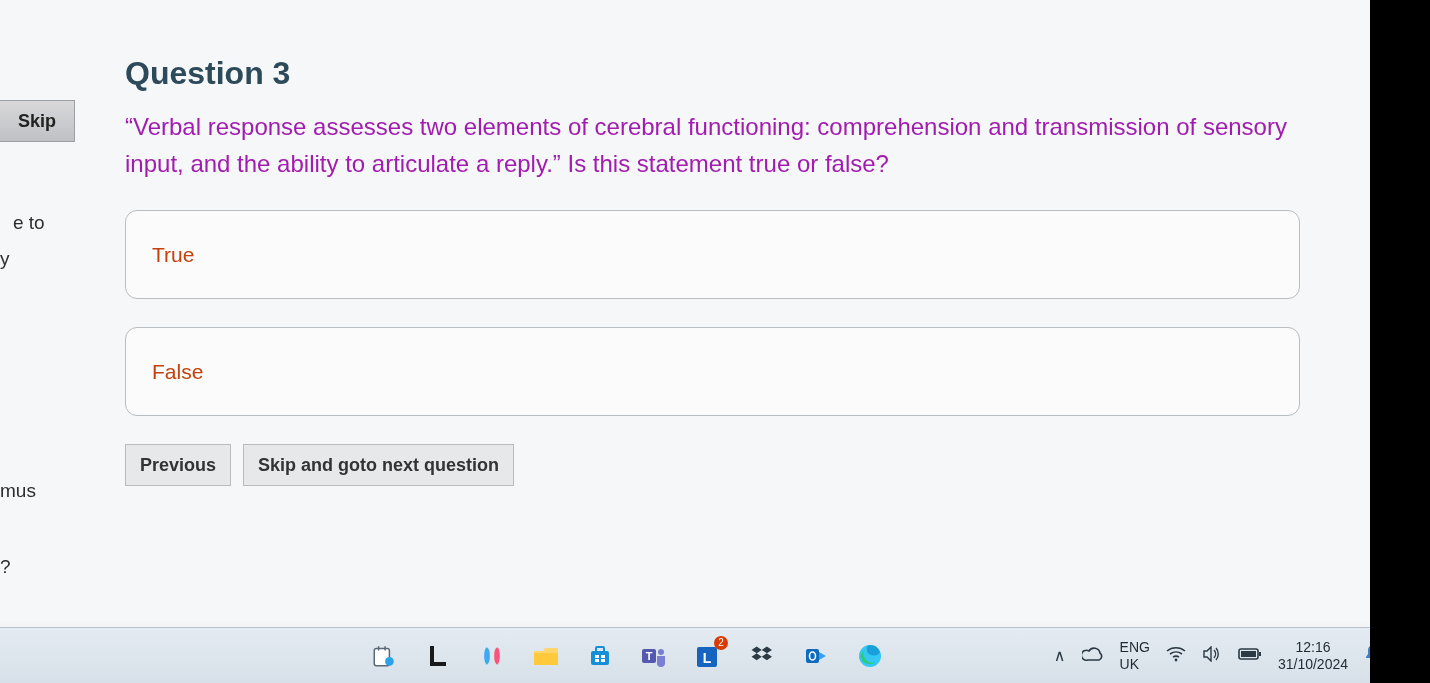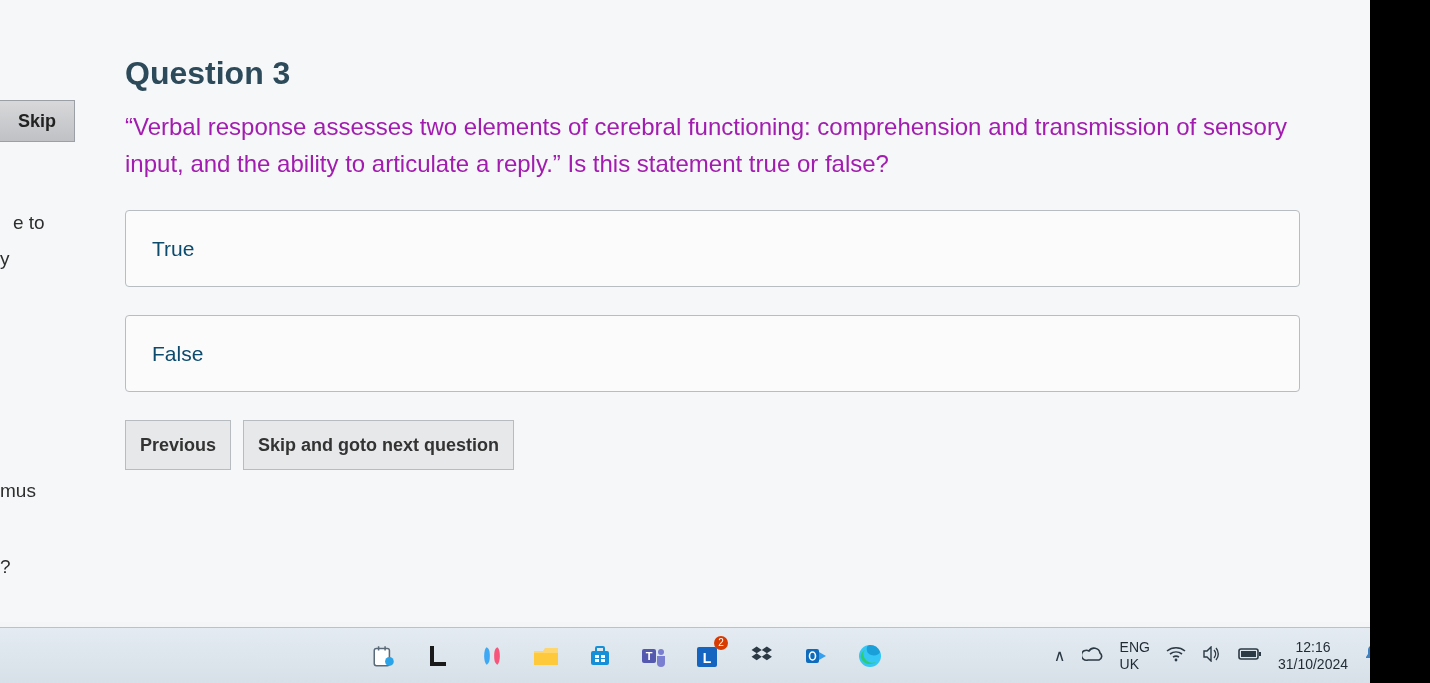--- a/index.html
+++ b/index.html
@@ -68,43 +68,43 @@
   .q-text {
     font-size: 24px;
     color: #a21caf;
     line-height: 1.55;
     margin-bottom: 28px;
     max-width: 1170px;
   }
 
   .answer {
     width: 1175px;
-    height: 77px;
+    height: 89px;
     border: 1px solid #b8bdc2;
-    border-radius: 4px;
+    border-radius: 12px;
     background: #fafbfa;
     padding: 0 26px;
     display: flex;
     align-items: center;
     font-size: 21px;
-    color: #0c4a6e;
+    color: #c2410c;
     margin-bottom: 28px;
     cursor: pointer;
   }
 
   .hint {
     font-size: 17px;
     color: #8a8f93;
     font-style: italic;
     margin: 6px 0 20px 2px;
   }
 
   .nav-row { display: flex; gap: 12px; }
   .nav-btn {
-    height: 50px;
+    height: 42px;
     padding: 0 14px;
     background: #e6e8ea;
     border: 1px solid #b7bcc1;
     font-size: 18px;
     font-weight: 600;
     color: #333;
     display: flex; align-items: center;
     cursor: pointer;
   }
   .nav-btn .cursor-glyph { font-weight: 400; }

